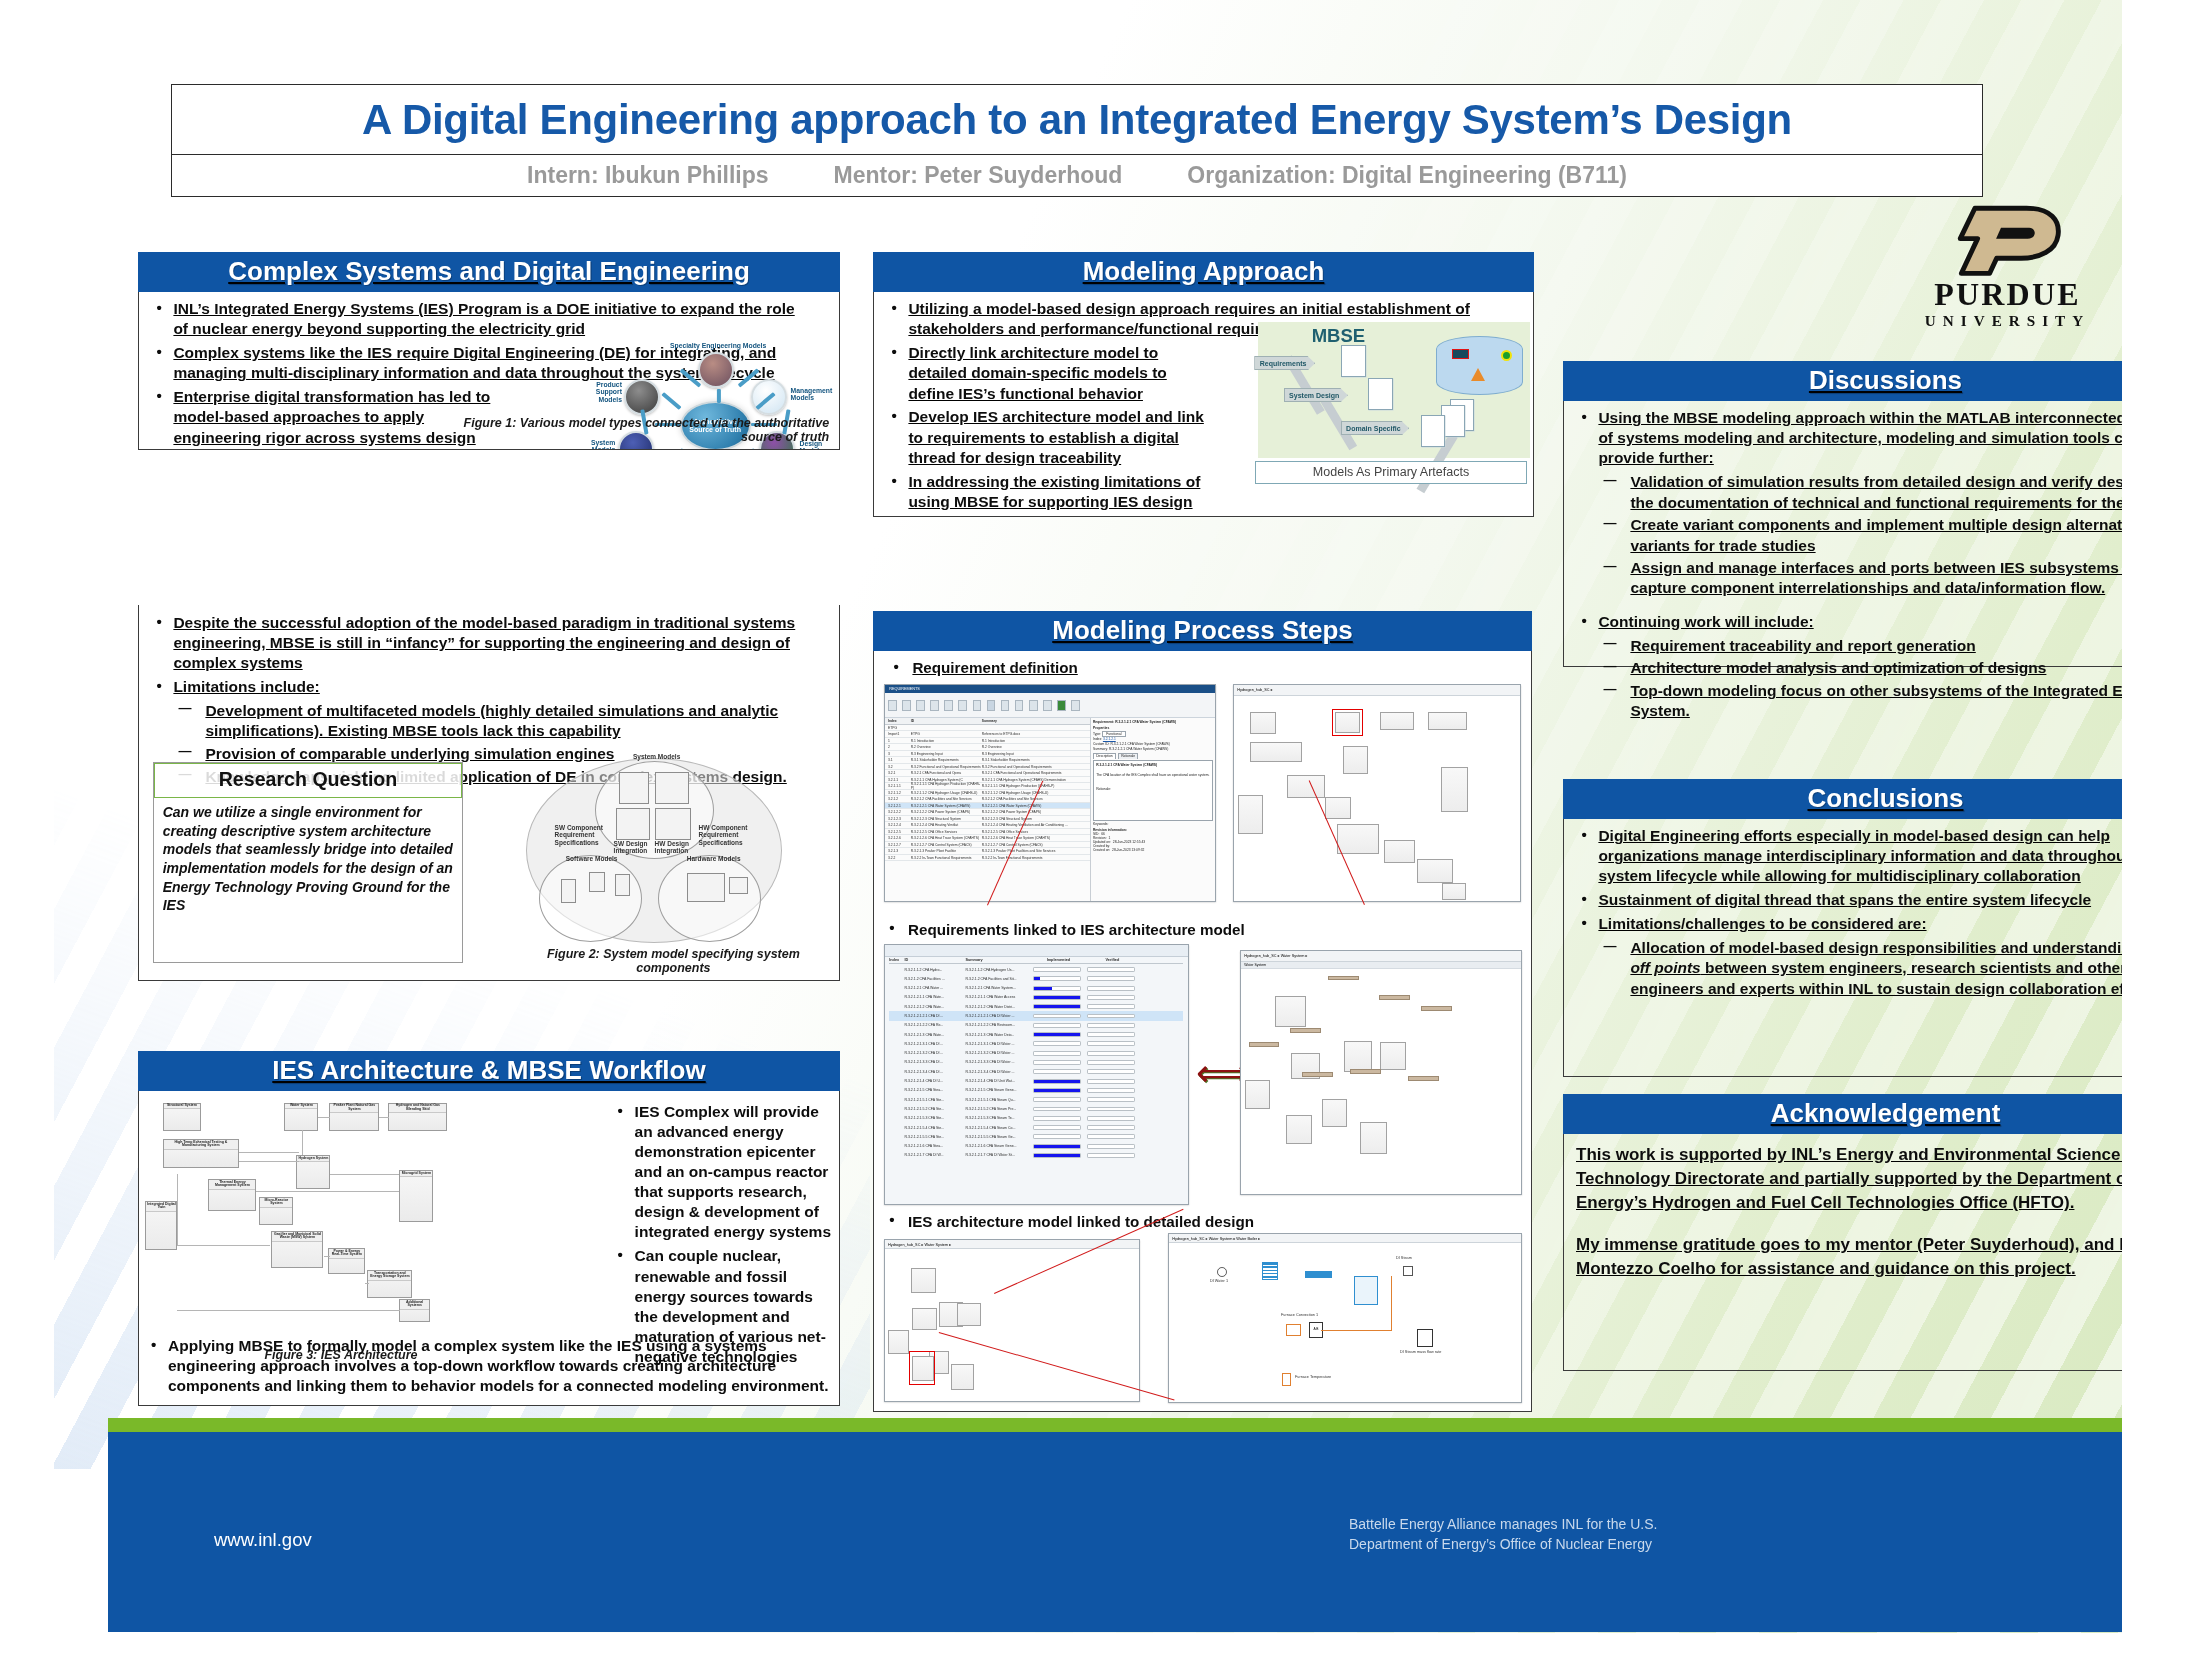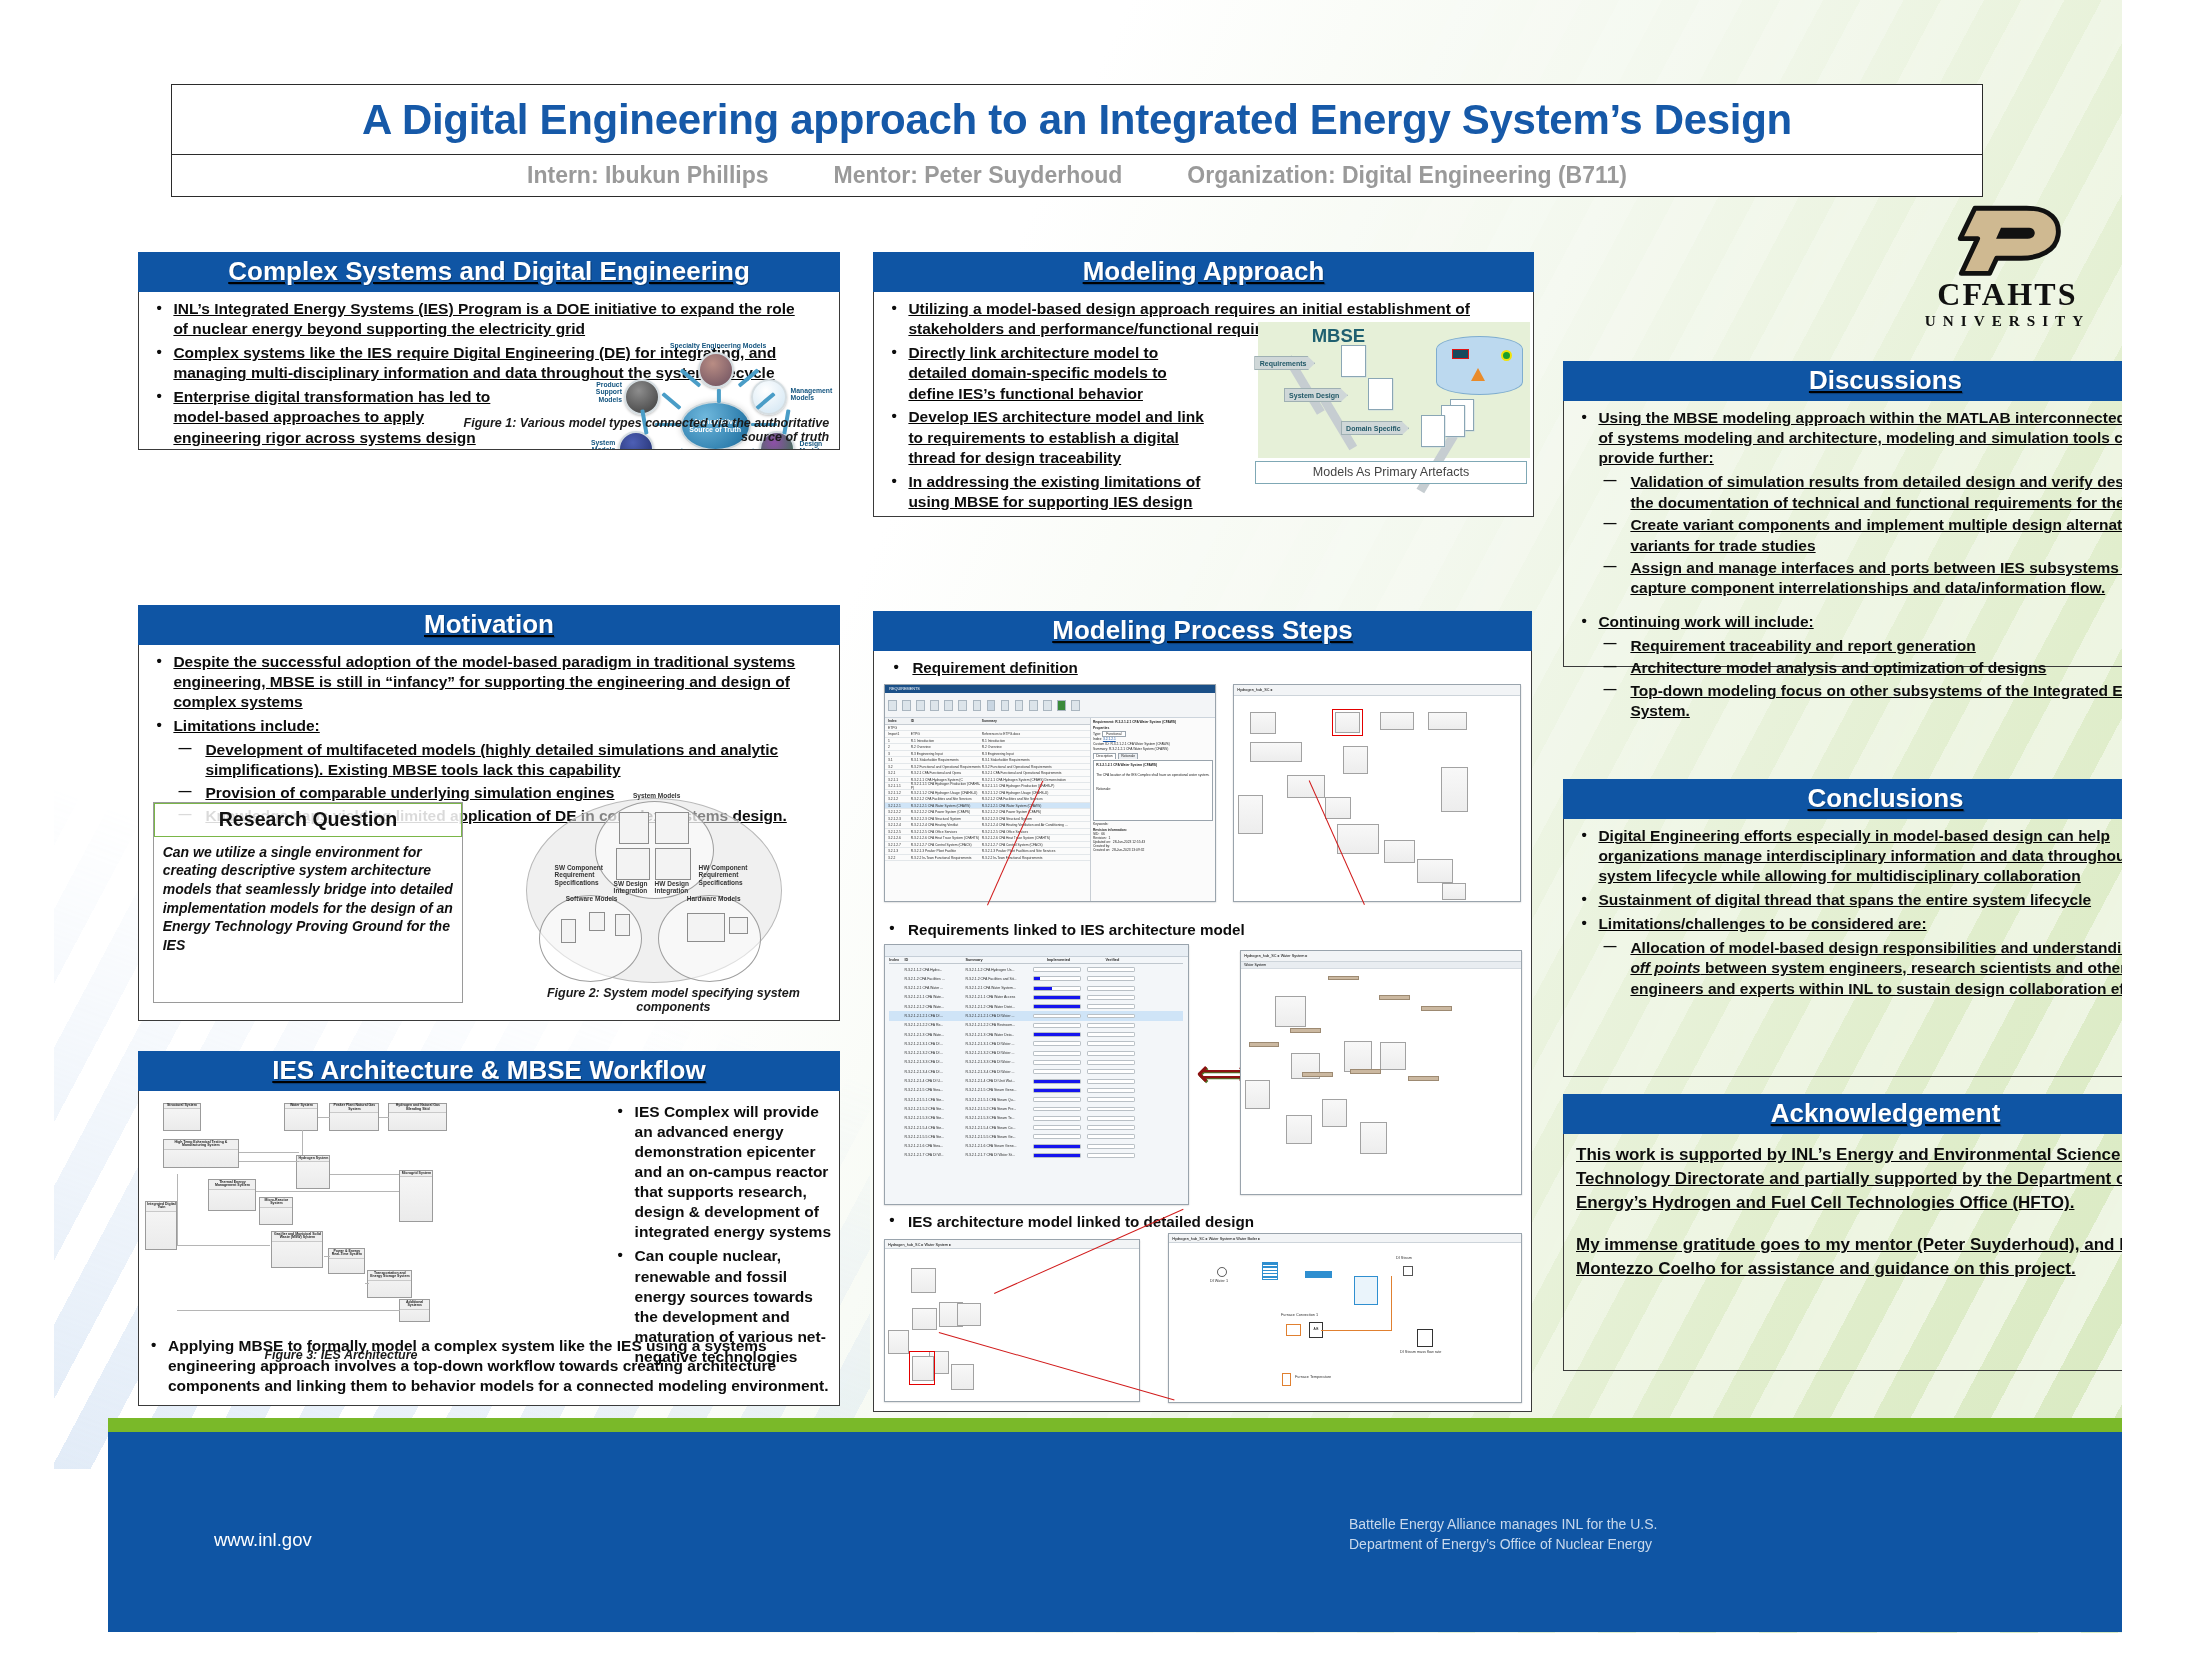--- a/index.html
+++ b/index.html
@@ -391,21 +391,21 @@
     <div class="subtitle-text">Intern: Ibukun Phillips</div>
     <div class="subtitle-text">Mentor: Peter Suyderhoud</div>
     <div class="subtitle-text">Organization: Digital Engineering (B711)</div>
   </div>
 
   <div class="purdue-logo">
     <svg class="purdue-p" viewBox="0 0 230 150">
       <path d="M30 142 L60 78 L28 78 L55 22 L150 22 C195 22 212 45 208 72 C204 100 175 114 140 114 L95 114 L82 142 Z" fill="#cfb991" stroke="#111111" stroke-width="9" stroke-linejoin="round"></path>
       <path d="M103 58 L155 58 C168 58 170 78 152 78 L94 78 Z" fill="#111111"></path>
     </svg>
-    <div class="purdue-word">CFAHTS</div>
+    <div class="purdue-word">PURDUE</div>
     <div class="purdue-sub">UNIVERSITY</div>
   </div>
 
   <section class="panel" id="p-complex">
     <div class="panel-head">Complex Systems and Digital Engineering</div>
     <div class="panel-body solid">
       <ul class="bl">
         <li style="width:669px">INL’s Integrated Energy Systems (IES) Program is a DOE initiative to expand the role of nuclear energy beyond supporting the electricity grid</li>
         <li style="width:669px">Complex systems like the IES require Digital Engineering (DE) for integrating, and managing multi-disciplinary information and data throughout the system lifecycle</li>
         <li style="width:359px"><span>Enterprise digital transformation has led to model-based approaches to apply engineering rigor across systems design and development</span></li>
@@ -456,21 +456,20 @@
         <div class="arw" style="left:116px; top:107px; width:14px; transform:rotate(90deg);"></div>
         <div class="arw" style="left:103px; top:134px; width:22px;"></div>
         <div class="keyline">Key: Data</div>
       </div>
 
       <div class="caption right" style="position:absolute; right:5.4px; bottom:4.4px; width:403px;">Figure 1: Various model types connected via the authoritative source of truth</div>
     </div>
   </section>
 
   <section class="panel" id="p-motivation">
-    <div class="panel-head">Motivation</div>
     <div class="panel-body solid">
       <ul class="bl">
         <li>Despite the successful adoption of the model-based paradigm in traditional systems engineering, MBSE is still in “infancy” for supporting the engineering and design of complex systems</li>
         <li>Limitations include:</li>
       </ul>
       <ul class="dash">
         <li>Development of multifaceted models (highly detailed simulations and analytic simplifications). Existing MBSE tools lack this capability</li>
         <li>Provision of comparable underlying simulation engines</li>
         <li>Knowledge gaps yielding limited application of DE in complex systems design.</li>
       </ul>

